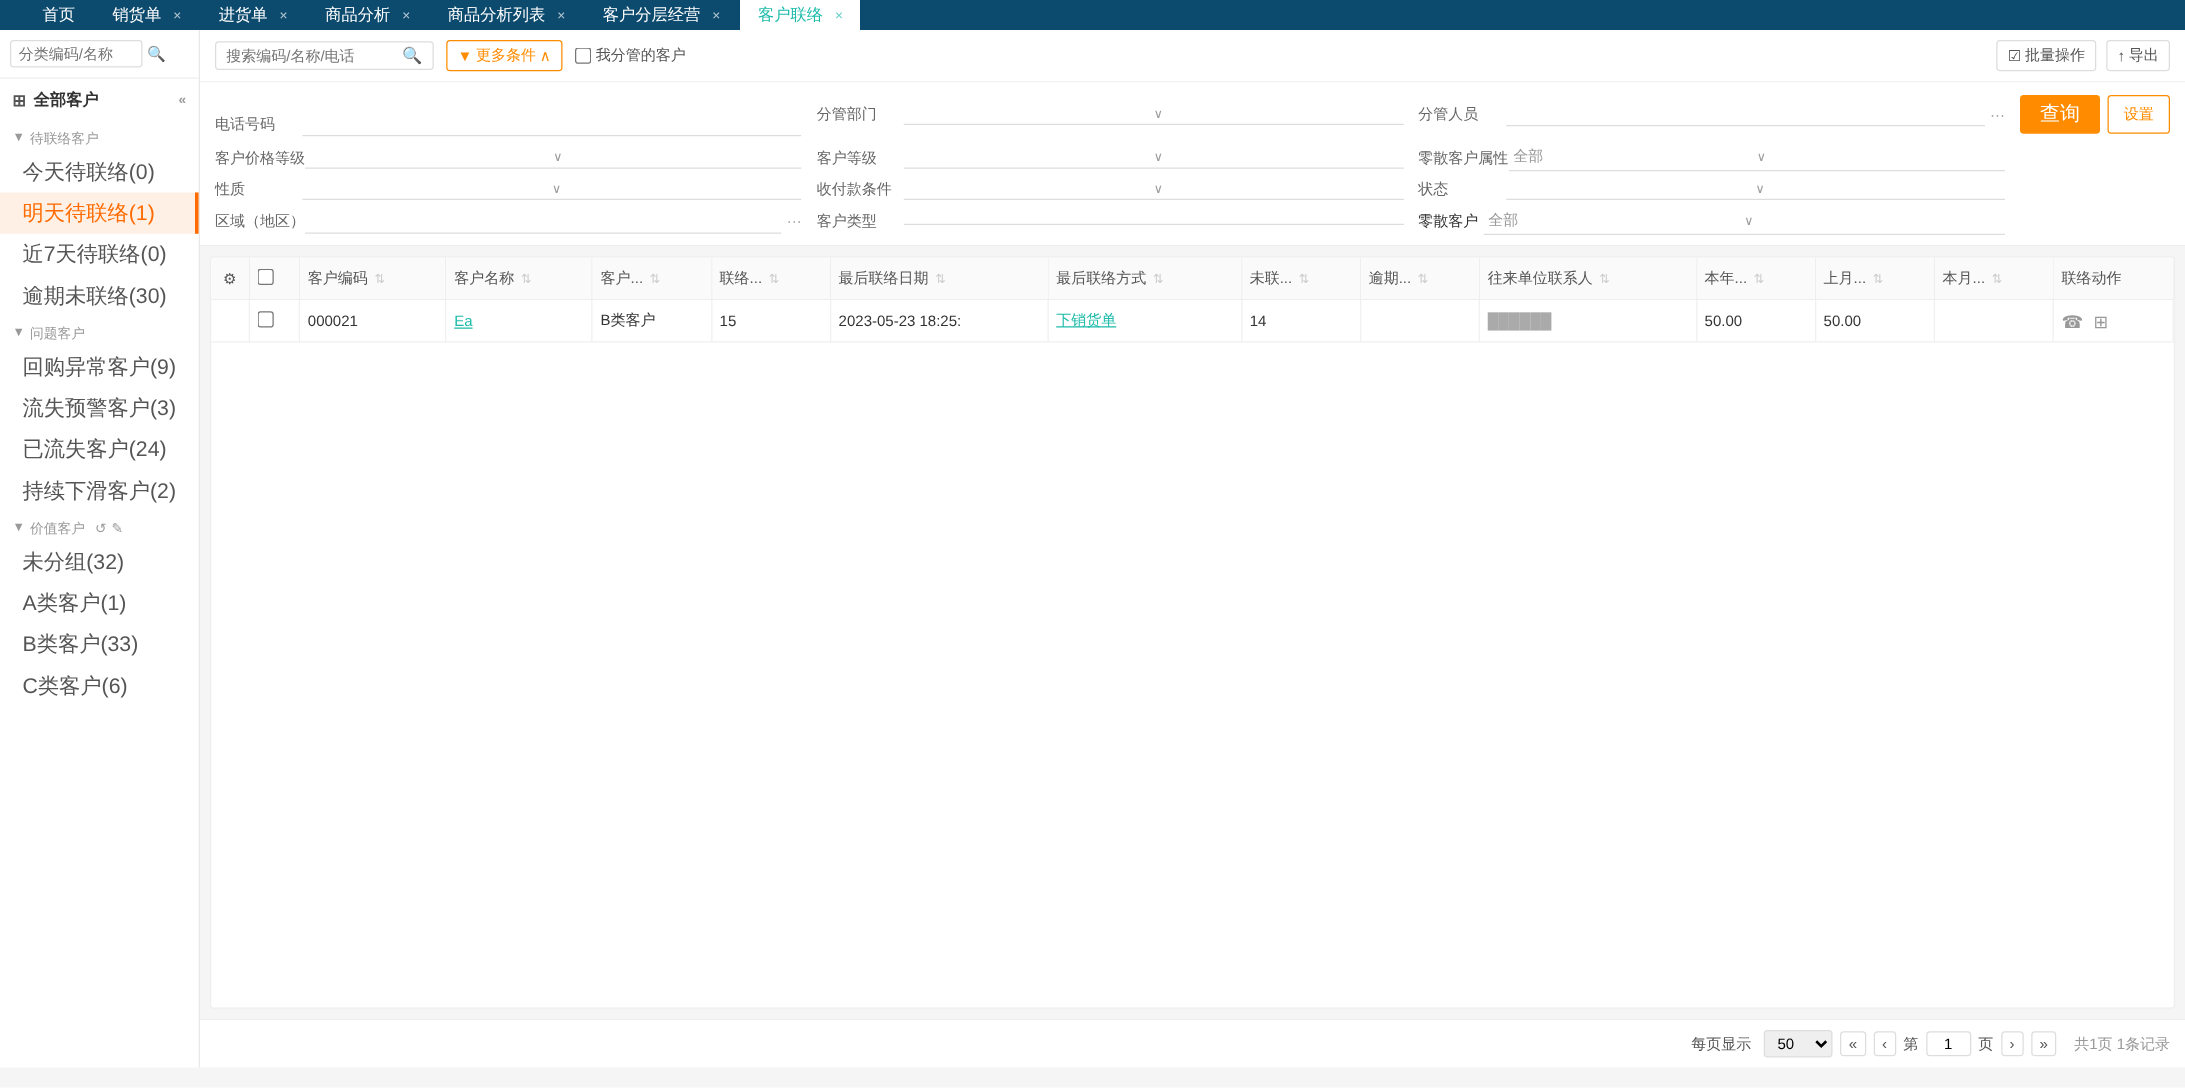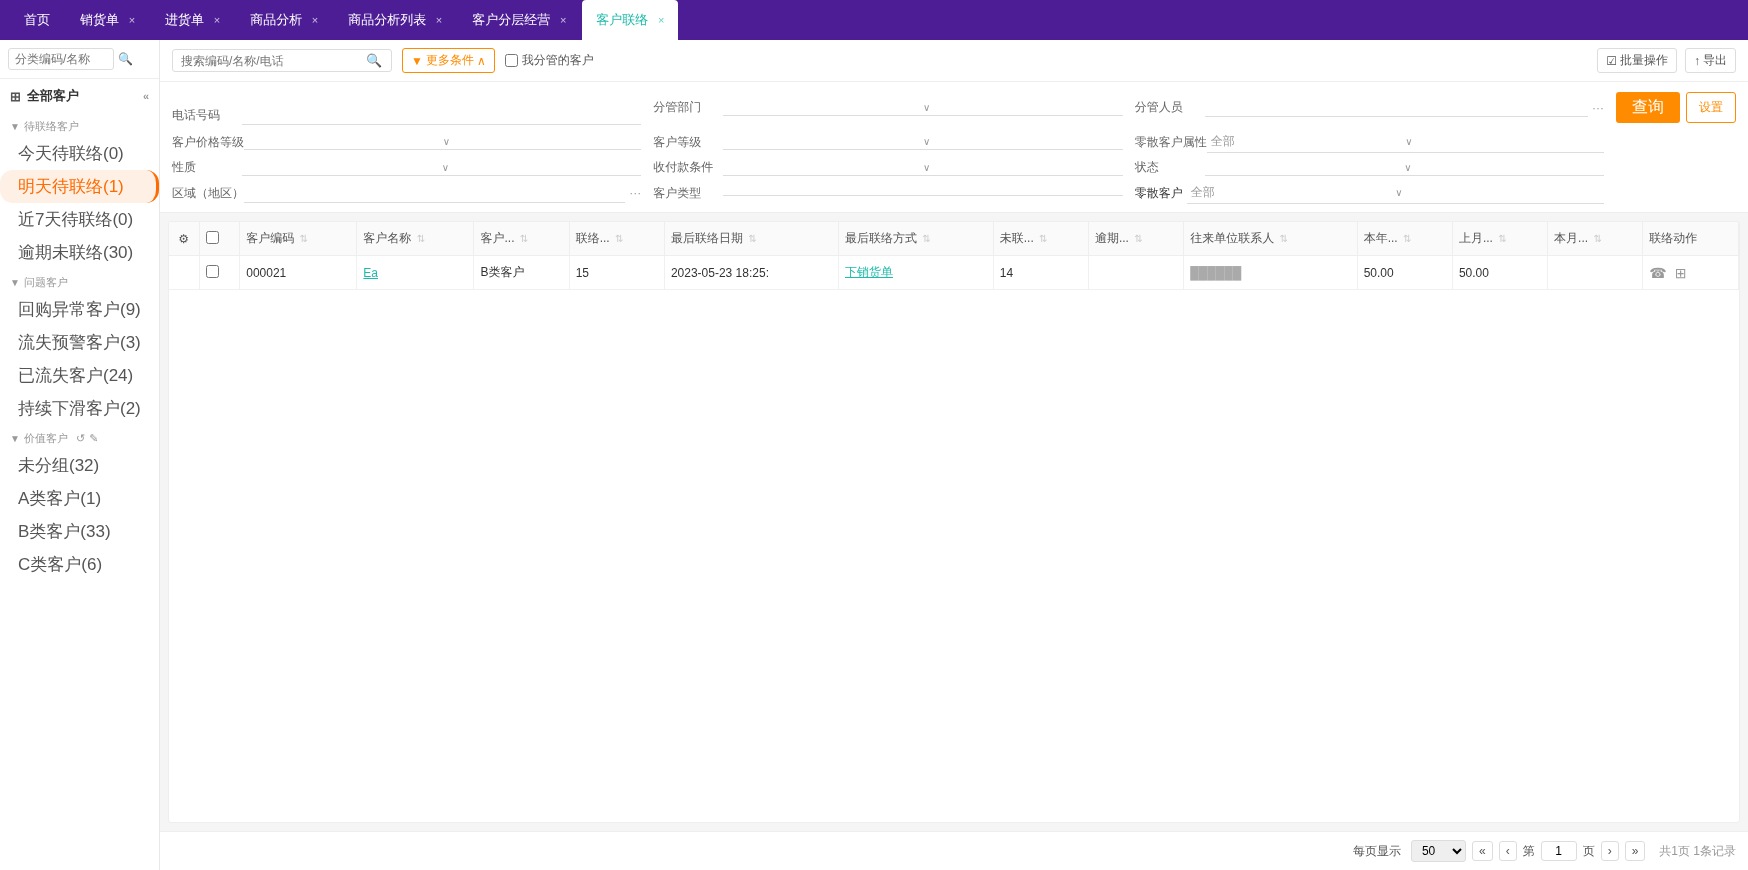--- a/index.html
+++ b/index.html
@@ -1,46 +1,46 @@
 <!DOCTYPE html>
 <html><head>
   <meta charset="utf-8">
   <style>
     * { margin: 0; padding: 0; box-sizing: border-box; }
     body { font-family: 'Microsoft YaHei', Arial, sans-serif; font-size: 12px; background: #f5f5f5; color: #333; width: 1748px; min-height: 870px; overflow-x: hidden; }
 
     
-    .top-nav { background: #4c1d95; display: flex; align-items: center; height: 40px; padding: 0 10px; gap: 2px; }
+    .top-nav { background: #0c4a6e; display: flex; align-items: center; height: 24px; padding: 0 20px; gap: 2px; }
     .nav-item { color: #fff; padding: 0 14px; height: 40px; line-height: 40px; cursor: pointer; font-size: 13px; white-space: nowrap; }
     .nav-item.active { background: #fff; color: #1dbbaa; border-radius: 4px 4px 0 0; }
     .nav-item .close-x { margin-left: 6px; font-size: 11px; opacity: 0.7; }
     .nav-home { font-size: 13px; }
 
     
     .main-layout { display: flex; height: calc(870px - 40px); }
 
     
     .sidebar { width: 160px; background: #fff; border-right: 1px solid #e8e8e8; overflow-y: auto; flex-shrink: 0; }
     .sidebar-search { display: flex; align-items: center; padding: 8px 8px; border-bottom: 1px solid #eee; }
     .sidebar-search input { border: 1px solid #ddd; border-radius: 3px; padding: 3px 6px; width: 106px; font-size: 12px; outline: none; }
     .sidebar-search .search-icon { margin-left: 4px; color: #999; cursor: pointer; }
     .sidebar-all { display: flex; align-items: center; padding: 8px 10px; font-weight: bold; font-size: 13px; color: #333; cursor: pointer; }
     .sidebar-all .grid-icon { margin-right: 6px; color: #555; }
     .sidebar-all .collapse-icon { margin-left: auto; color: #999; font-size: 11px; }
     .sidebar-section-title { padding: 6px 10px 3px 10px; color: #999; font-size: 11px; display: flex; align-items: center; gap: 4px; }
     .sidebar-section-title .arrow { font-size: 10px; }
     .sidebar-item { padding: 5px 10px 5px 18px; cursor: pointer; color: #555; font-size: 17px; display: flex; align-items: center; }
-    .sidebar-item.active { background: #fff0e6; color: #ff6b00; border-right: 3px solid #ff6b00; border-radius: 13px; }
+    .sidebar-item.active { background: #fff0e6; color: #ff6b00; border-right: 3px solid #ff6b00; }
 
     
     .content { flex: 1; display: flex; flex-direction: column; overflow: hidden; }
 
     
     .search-bar { background: #fff; padding: 8px 12px; display: flex; align-items: center; gap: 10px; border-bottom: 1px solid #eee; }
-    .search-input-wrap { display: flex; align-items: center; border: 1px solid #ddd; border-radius: 3px; padding: 3px 8px; width: 220px; background: #fff; }
+    .search-input-wrap { display: flex; align-items: center; border: 1px solid #ddd; border-radius: 3px; padding: 3px 8px; width: 175px; background: #fff; }
     .search-input-wrap input { border: none; outline: none; font-size: 12px; width: 180px; }
     .search-input-wrap .s-icon { color: #999; cursor: pointer; font-size: 13px; }
     .filter-btn { display: flex; align-items: center; gap: 3px; color: #ff8c00; cursor: pointer; font-size: 12px; border: 1px solid #ff8c00; border-radius: 3px; padding: 3px 8px; }
     .my-customers { display: flex; align-items: center; gap: 4px; font-size: 12px; color: #555; cursor: pointer; }
     .my-customers input[type=checkbox] { cursor: pointer; }
     .search-bar-right { margin-left: auto; display: flex; gap: 8px; align-items: center; }
     .batch-btn, .export-btn { display: flex; align-items: center; gap: 3px; font-size: 12px; color: #555; cursor: pointer; border: 1px solid #ddd; border-radius: 3px; padding: 3px 8px; background: #fff; }
 
     
     .filter-panel { background: #fff; border-bottom: 1px solid #eee; padding: 8px 12px; }

